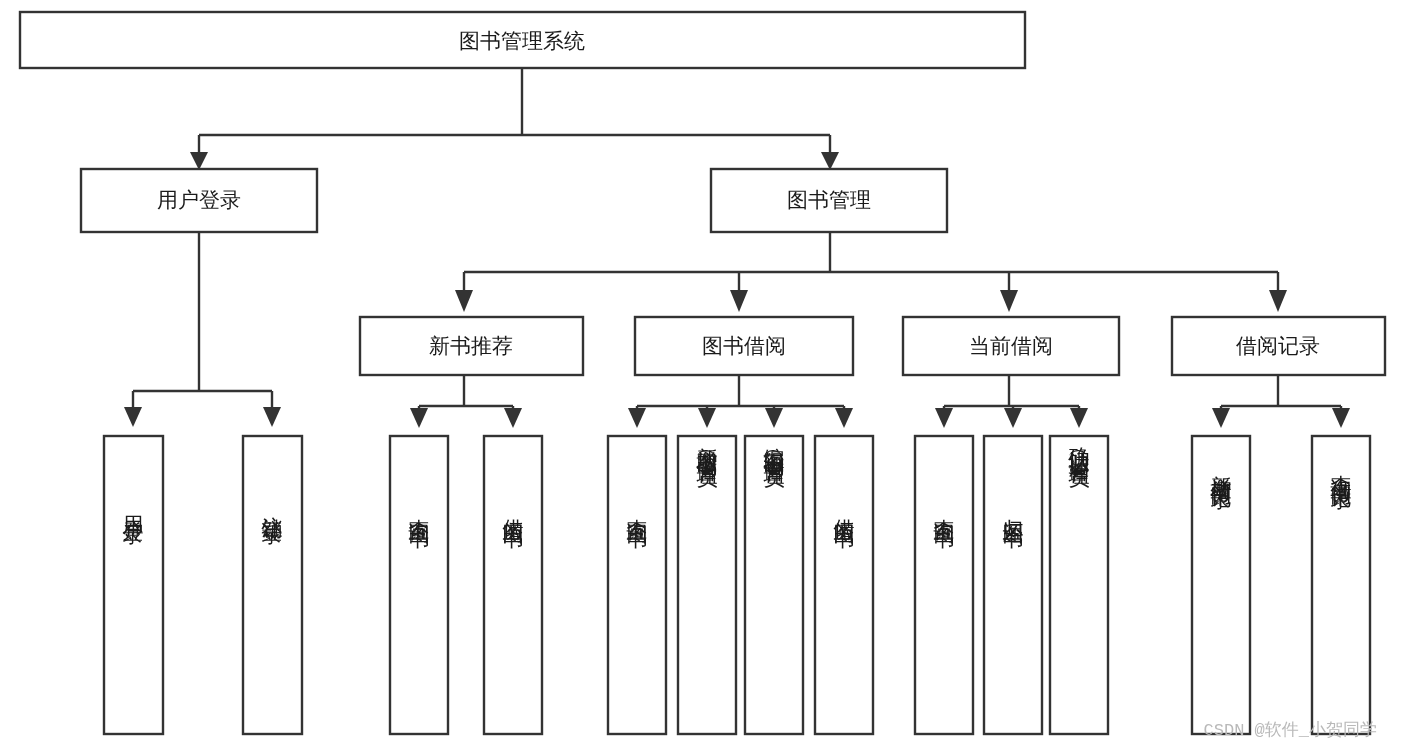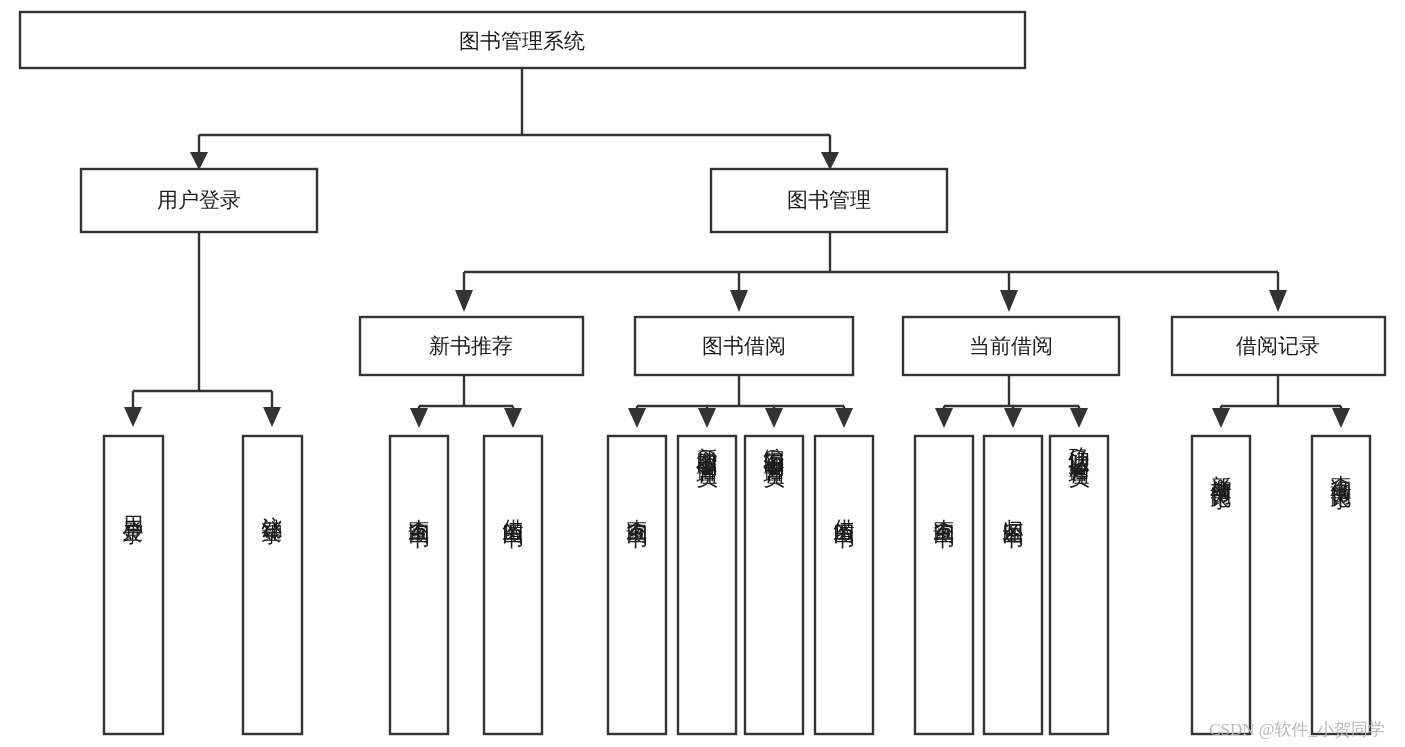--- a/index.html
+++ b/index.html
@@ -46,23 +46,23 @@
     stroke-width: 2.4;
     fill: none;
     stroke-linecap: butt;
   }
   .arrowhead {
     fill: #333333;
     stroke: none;
   }
   .watermark {
     position: absolute;
-    right: 20px;
+    right: 28px;
     bottom: 6px;
-    font-family: Liberation Serif, serif;
+    font-family: Liberation Mono, monospace;
     font-size: 17px;
     color: #b9b9b9;
     white-space: nowrap;
     user-select: none;
   }
 </style>
 </head>
 <body>
 
 <svg id="diagram" viewBox="0 0 1405 747" xmlns="http://www.w3.org/2000/svg">

